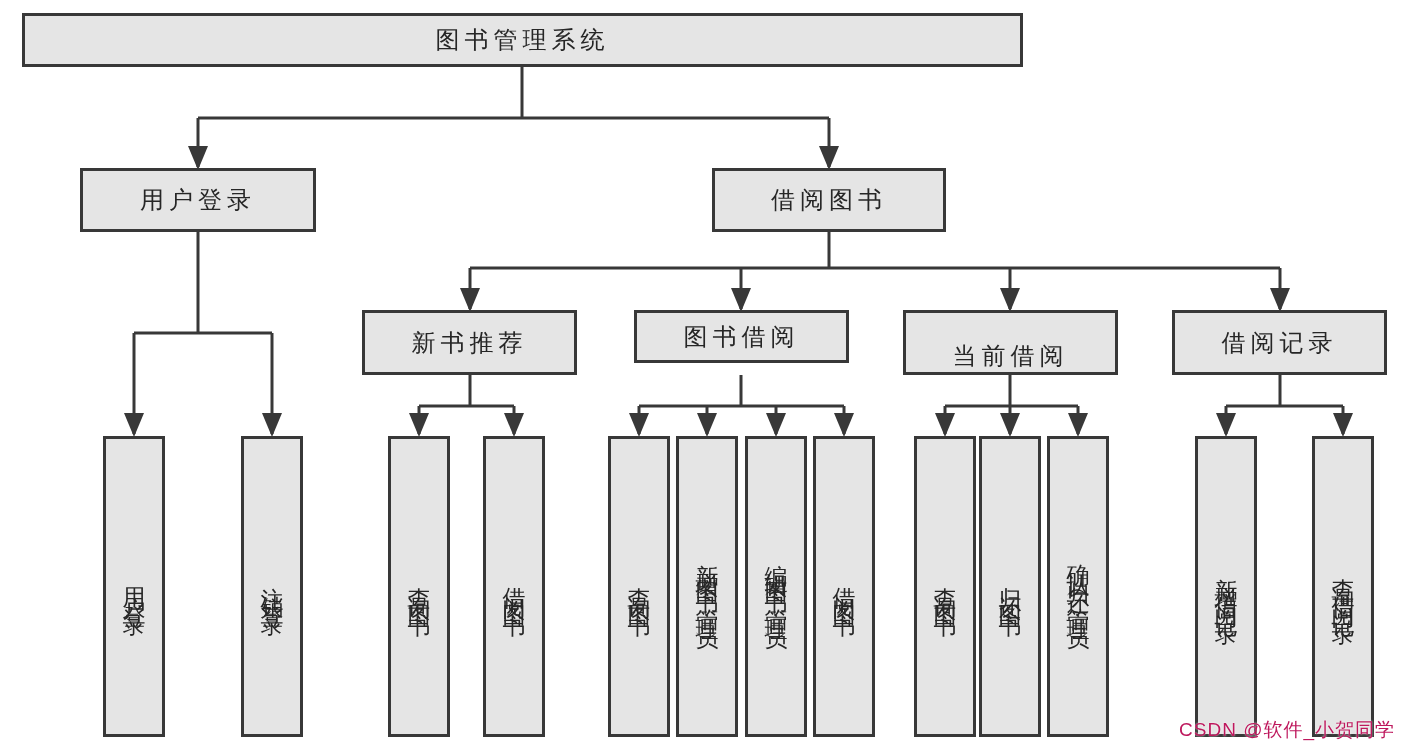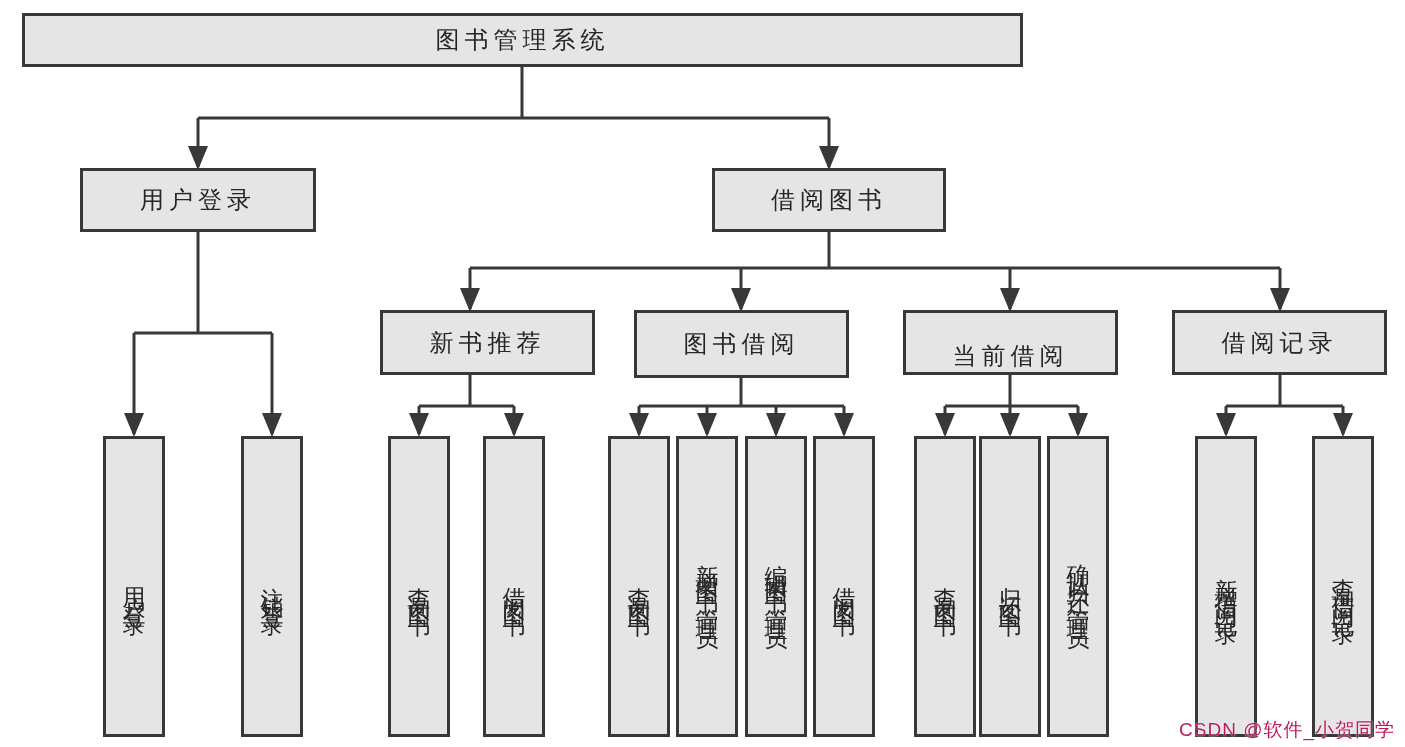--- a/index.html
+++ b/index.html
@@ -97,24 +97,24 @@
     <span class="h-label">图书管理系统</span>
   </div>
 
   <div class="box" style="left:80px;top:168px;width:236px;height:64px;">
     <span class="h-label">用户登录</span>
   </div>
   <div class="box" style="left:712px;top:168px;width:234px;height:64px;">
     <span class="h-label">借阅图书</span>
   </div>
 
-  <div class="box" style="left:380px;top:310px;width:215px;height:65px;">
+  <div class="box" style="left:362px;top:310px;width:215px;height:65px;">
     <span class="h-label">新书推荐</span>
   </div>
-  <div class="box" style="left:634px;top:310px;width:215px;height:68px;text-align:right;">
+  <div class="box" style="left:634px;top:310px;width:215px;height:53px;text-align:right;">
     <span class="h-label">图书借阅</span>
   </div>
   <div class="box" style="left:903px;top:310px;width:215px;height:65px;align-items:flex-end;">
     <span class="h-label">当前借阅</span>
   </div>
   <div class="box" style="left:1172px;top:310px;width:215px;height:65px;">
     <span class="h-label">借阅记录</span>
   </div>
 
   <div class="box" style="left:103px;top:436px;width:62px;height:301px;">

